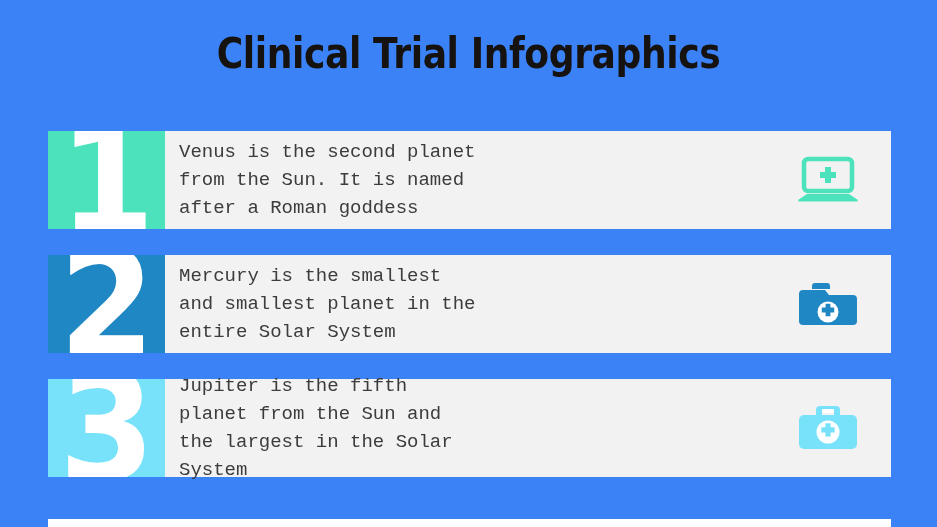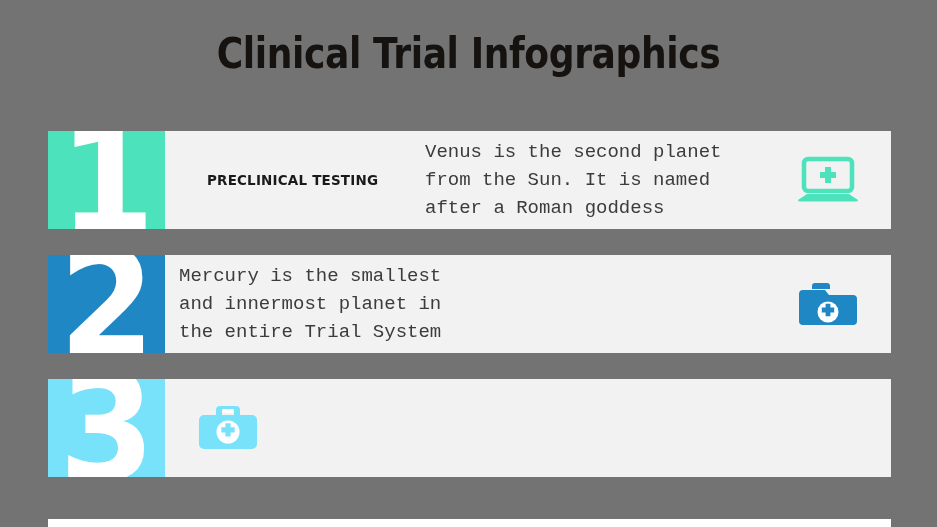--- a/index.html
+++ b/index.html
@@ -11,21 +11,21 @@
     height: 527px;
     background: #ffffff;
     font-family: "Liberation Sans", sans-serif;
     overflow: hidden;
   }
 
   .slide {
     position: relative;
     width: 937px;
     height: 527px;
-    background: #737373;
+    background: #3b82f6;
   }
 
   
   .title {
     position: absolute;
     left: 0;
     top: 28px;
     width: 937px;
     text-align: center;
     font-family: "DejaVu Sans", sans-serif;
@@ -135,23 +135,20 @@
 
   <div class="title">Clinical Trial Infographics</div>
 
   <div class="rows">
 
     <div class="row">
       <div class="num-block" id="numblock0" style="background: rgb(76, 227, 188);">
         <span class="numeral">1</span>
       </div>
 
-      <div class="label-col">
-        <div class="label">PRECLINICAL TESTING</div>
-      </div>
 
       <div class="desc-col">
         <div class="desc">Venus is the second planet from the Sun. It is named after a Roman goddess</div>
       </div>
 
       <div class="icon-col">
         <span>
           <svg width="62" height="48" viewBox="0 0 62 48" aria-hidden="true">
             <rect x="7" y="3" width="48" height="32" rx="4" ry="4" fill="none" stroke="#4ce3bc" stroke-width="4.5"></rect>
             <path d="M28 11 h6 v5 h5 v6 h-5 v5 h-6 v-5 h-5 v-6 h5 z" fill="#4ce3bc"></path>
@@ -161,21 +158,21 @@
       </div>
     </div>
 
     <div class="row">
       <div class="num-block" id="numblock1" style="background: rgb(31, 135, 196);">
         <span class="numeral">2</span>
       </div>
 
 
       <div class="desc-col">
-        <div class="desc">Mercury is the smallest and innermost planet in the entire Trial System</div>
+        <div class="desc">Mercury is the smallest and smallest planet in the entire Solar System</div>
       </div>
 
       <div class="icon-col">
         <span>
           <svg width="58" height="48" viewBox="0 0 58 48" aria-hidden="true">
             <path d="M16 3 h12 a3 3 0 0 1 3 3 v3 h-18 v-3 a3 3 0 0 1 3 -3 z" fill="#1f87c4"></path>
             <path d="M4 10 h22 l4 5 h24 a4 4 0 0 1 4 4 v3 H0 v-8 a4 4 0 0 1 4 -4 z" fill="#1f87c4"></path>
             <rect x="0" y="19" width="58" height="26" rx="4" ry="4" fill="#1f87c4"></rect>
             <circle cx="29" cy="32" r="10.5" fill="#ffffff"></circle>
             <path d="M26.6 23.8 h4.8 v3.8 h3.8 v4.8 h-3.8 v3.8 h-4.8 v-3.8 h-3.8 v-4.8 h3.8 z" fill="#1f87c4"></path>
@@ -183,20 +180,23 @@
         </span>
       </div>
     </div>
 
     <div class="row">
       <div class="num-block" id="numblock2" style="background: rgb(121, 226, 251);">
         <span class="numeral">3</span>
       </div>
 
 
+      <div class="desc-col">
+        <div class="desc">Jupiter is the fifth planet from the Sun and the largest in the Solar System</div>
+      </div>
 
       <div class="icon-col">
         <span>
           <svg width="58" height="48" viewBox="0 0 58 48" aria-hidden="true">
             <path d="M21 2 h16 a4 4 0 0 1 4 4 v6 h-6 v-4 h-12 v4 h-6 v-6 a4 4 0 0 1 4 -4 z" fill="#79e2fb"></path>
             <rect x="23" y="5" width="12" height="4" rx="1.2" ry="1.2" fill="#ffffff"></rect>
             <rect x="0" y="11" width="58" height="34" rx="5" ry="5" fill="#79e2fb"></rect>
             <circle cx="29" cy="28" r="11.5" fill="#ffffff"></circle>
             <path d="M26.4 19.2 h5.2 v4.1 h4.1 v5.2 h-4.1 v4.1 h-5.2 v-4.1 h-4.1 v-5.2 h4.1 z" fill="#79e2fb"></path>
           </svg>

